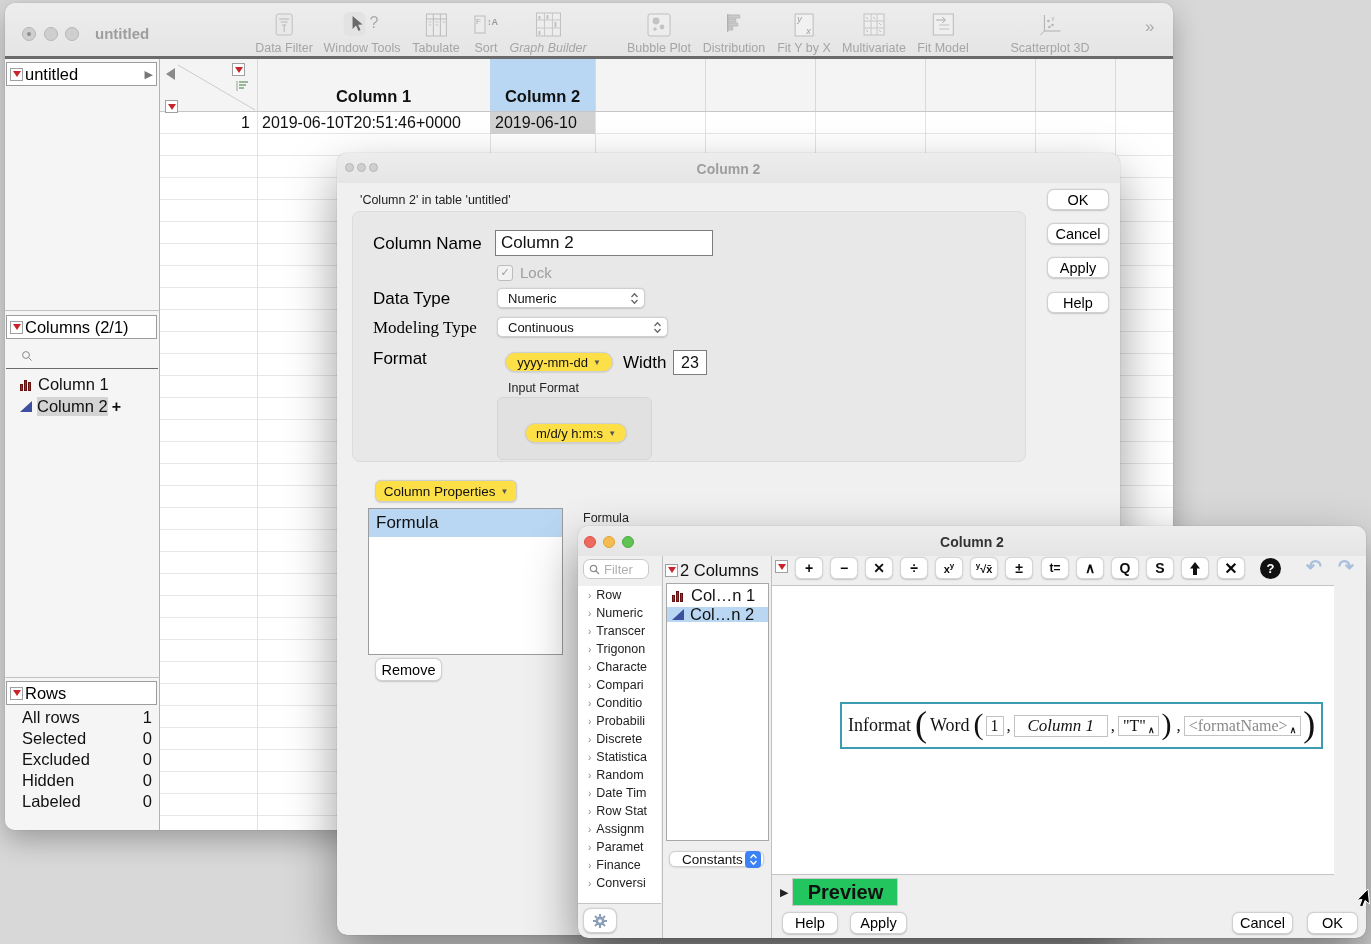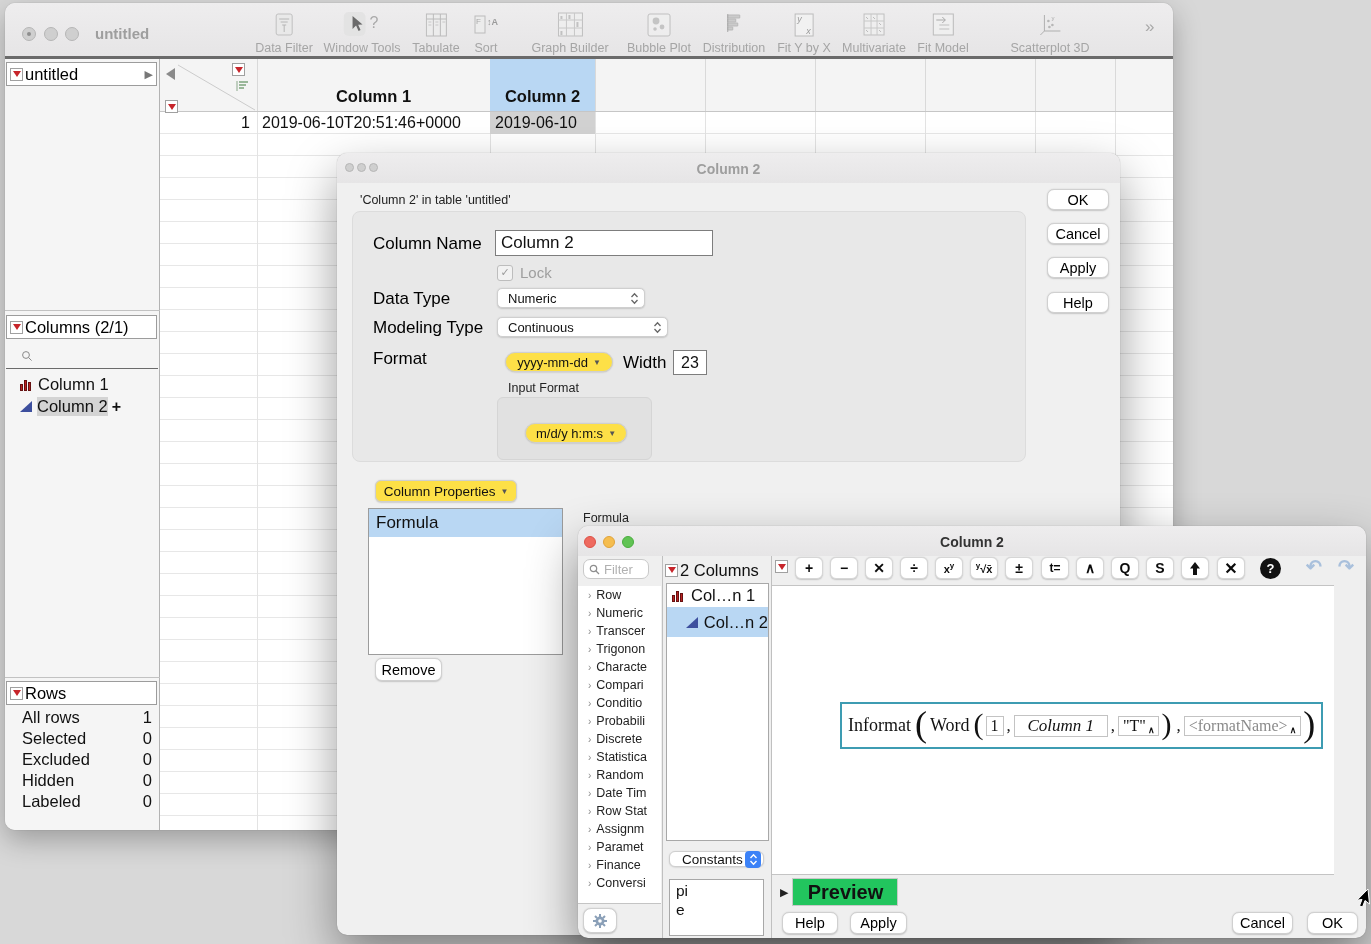--- a/index.html
+++ b/index.html
@@ -118,21 +118,21 @@
       <div class="tb-item" style="left:481px;">
         <span class="ic">
             <svg width="24" height="26">
               <rect x="1" y="4" width="10" height="17" fill="#ededed" stroke="#b0b0b0"></rect>
               <text x="2" y="12" font-size="8" fill="#999">F</text>
               <text x="13" y="13" font-size="9" fill="#888" font-weight="bold">↕A</text>
             </svg>
           </span>
         <span class="lb">Sort</span>
       </div>
-      <div class="tb-item" style="left:565px;">
+      <div class="tb-item" style="left:543px;font-style:italic;">
         <span class="ic">
             <svg width="26" height="26">
               <rect x="1" y="1" width="24" height="23" fill="#efefef" stroke="#b5b5b5"></rect>
               <path d="M1 8h24M1 16h24M9 1v23M17 1v23" stroke="#c0c0c0"></path>
               <path d="M3 7v-3h2v3zM11 7v-4h2v4zM19 15v-5h2v5zM3 23v-4h2v4z" fill="#b8b8b8"></path>
             </svg>
           </span>
         <span class="lb">Graph Builder</span>
       </div>
       <div class="tb-item" style="left:654px;">
@@ -341,21 +341,21 @@
     <div class="dropdown" style="left:160px;top:135px;width:148px;height:20px;">
       <span>Numeric</span>
       <span class="stepper">
         <svg width="9" height="13">
             <path d="M1.5 5 L4.5 1.8 L7.5 5" fill="none" stroke="#666" stroke-width="1.3"></path>
             <path d="M1.5 8 L4.5 11.2 L7.5 8" fill="none" stroke="#666" stroke-width="1.3"></path>
           </svg>
       </span>
     </div>
 
-    <div class="lbl17" style="left:36px;top:165px;">Modeling Type</div>
+    <div class="lbl17" style="left:36px;top:165px;font-family:Liberation Serif, serif;">Modeling Type</div>
     <div class="dropdown" style="left:160px;top:164px;width:171px;height:20px;">
       <span>Continuous</span>
       <span class="stepper">
         <svg width="9" height="13">
             <path d="M1.5 5 L4.5 1.8 L7.5 5" fill="none" stroke="#666" stroke-width="1.3"></path>
             <path d="M1.5 8 L4.5 11.2 L7.5 8" fill="none" stroke="#666" stroke-width="1.3"></path>
           </svg>
       </span>
     </div>
 
@@ -496,37 +496,33 @@
     </div>
     <div class="listbox" style="left:88px;top:57px;width:103px;height:258px;border-color:#a8a8a8;">
       <div class="flex" style="height:23px;padding-left:5px;">
         <span class="hist-red">
             <b style="left:0;height:7px;"></b>
             <b style="left:4px;height:11px;"></b>
             <b style="left:8px;height:9px;"></b>
           </span>
         <span style="font-size:16.5px;margin-left:6px;white-space:nowrap;">Col…n 1</span>
       </div>
-      <div class="flex sel-blue" style="height:30px;padding-left:5px;justify-content:flex-end;">
+      <div class="flex sel-blue" style="height:15px;padding-left:5px;">
         <span class="tri-blue"></span>
         <span style="font-size:16.5px;margin-left:6px;white-space:nowrap;">Col…n 2</span>
       </div>
     </div>
     <div class="dropdown" style="left:91px;top:325px;width:95px;height:16px;border-radius:6px;padding-left:12px;font-size:13.5px;">
       <span>Constants</span>
       <span style="margin-left:auto;margin-right:2px;width:16px;height:17px;background:#3c82f7;border-radius:4px;display:flex;align-items:center;justify-content:center;">
         <svg width="9" height="13">
             <path d="M1.5 5 L4.5 1.8 L7.5 5" fill="none" stroke="#fff" stroke-width="1.4"></path>
             <path d="M1.5 8 L4.5 11.2 L7.5 8" fill="none" stroke="#fff" stroke-width="1.4"></path>
           </svg>
       </span>
-    </div>
-    <div class="listbox" style="left:91px;top:353px;width:95px;height:57px;border-color:#a8a8a8;">
-      <div style="font-size:15.5px;padding:2px 0 0 6px;height:19px;">pi</div>
-      <div style="font-size:15.5px;padding-left:6px;height:19px;">e</div>
     </div>
     <div class="fx-vsep" style="left:193px;"></div>
 
     <span class="redtri abs" style="left:197px;top:34px;">
         <i></i>
       </span>
     <div class="op" style="left:217px;">
         <span>+</span>
       </div>
     <div class="op" style="left:252px;">

